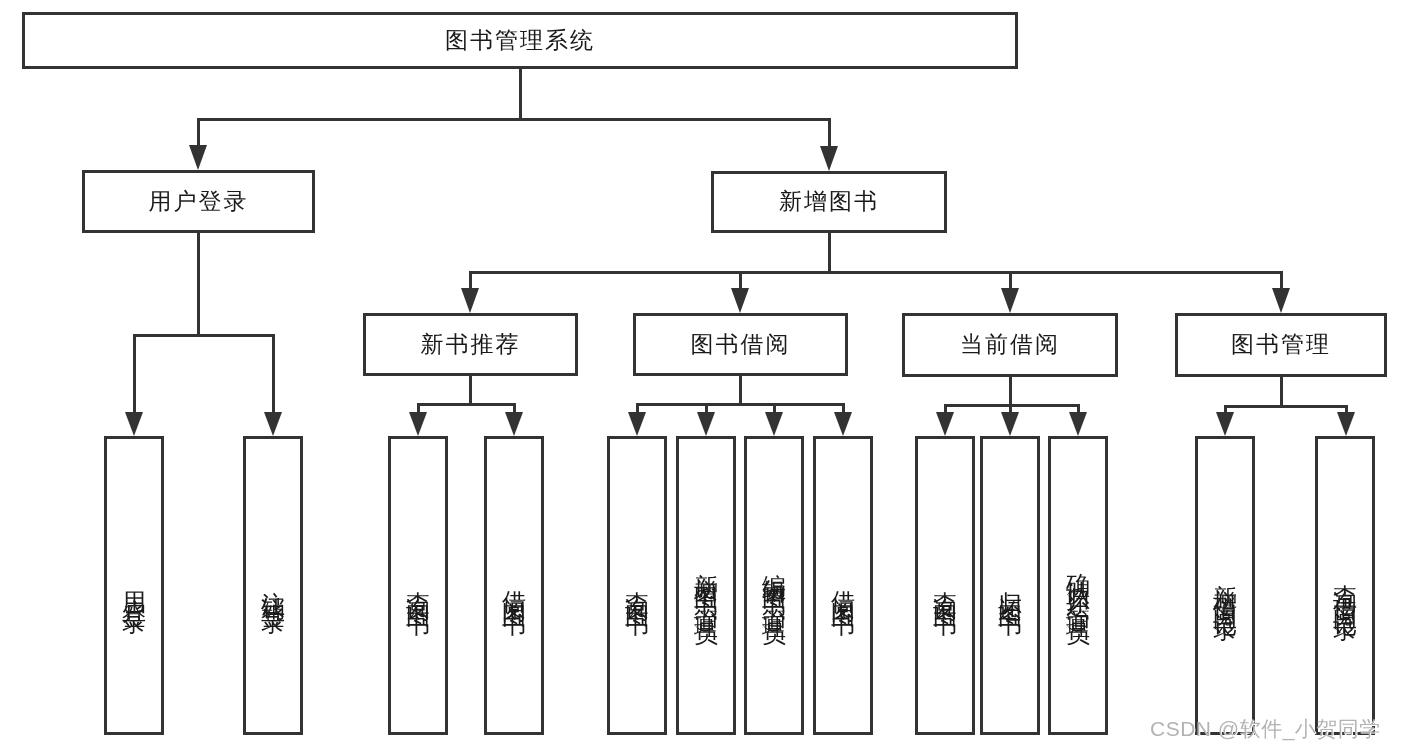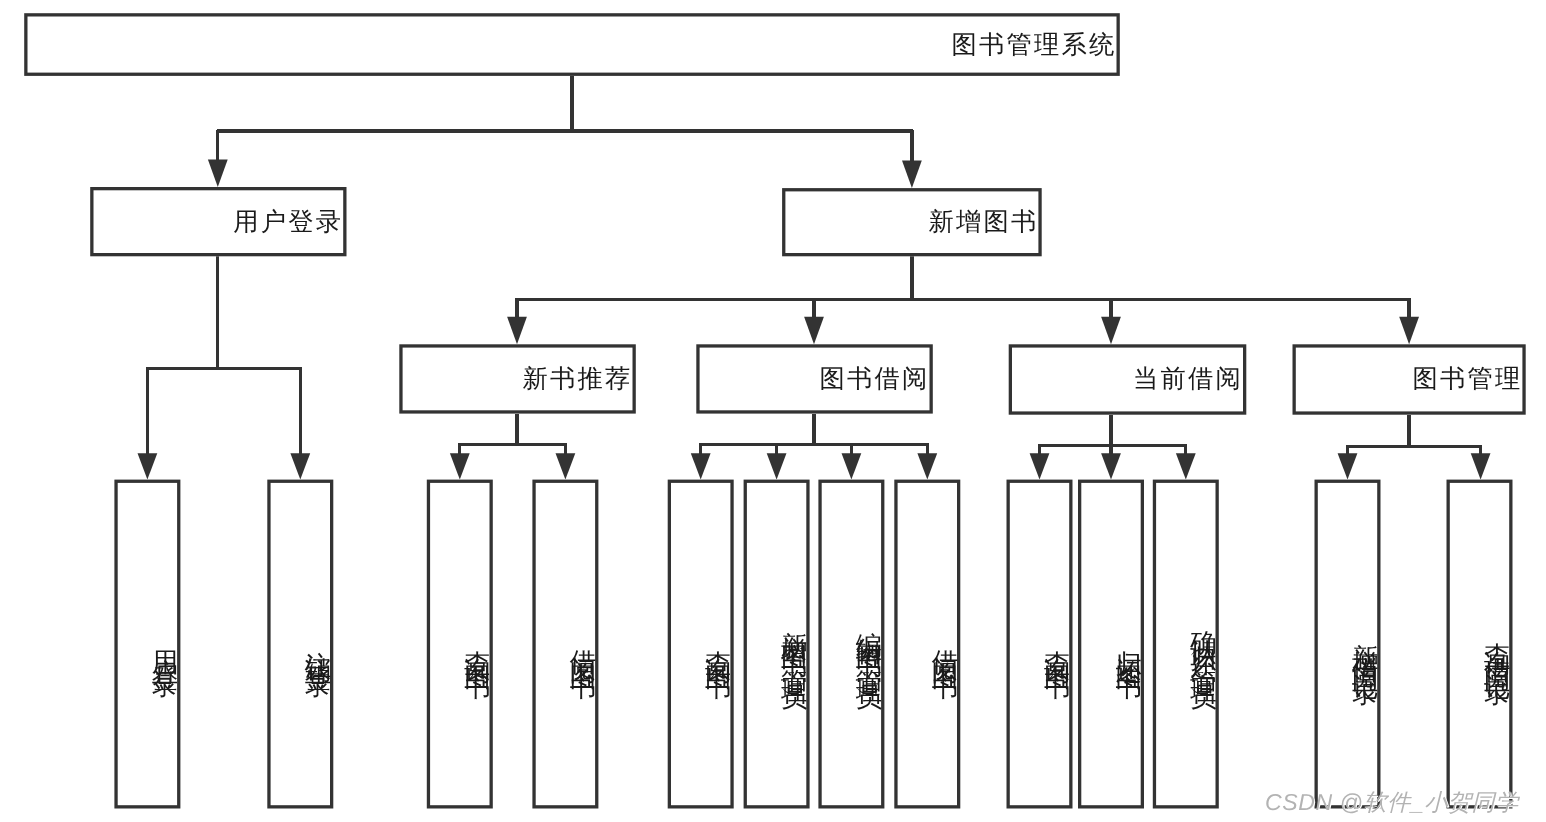--- a/index.html
+++ b/index.html
@@ -34,21 +34,21 @@
     fill: var(--line, #333333);
     stroke: none;
   }
   .node {
     position: absolute;
     box-sizing: border-box;
     border: 3px solid var(--line, #333333);
     background: #ffffff;
     display: flex;
     align-items: center;
-    justify-content: flex-end;
+    justify-content: center;
     text-align: center;
   }
   .node-h {
     font-size: 23px;
     letter-spacing: 2px;
     line-height: 1.2;
   }
   .node-v span {
     writing-mode: vertical-rl;
     text-orientation: mixed;
@@ -60,21 +60,20 @@
   .watermark {
     position: absolute;
     left: 1150px;
     top: 715px;
     font-size: 21px;
     color: var(--watermark, #b3b3b3);
     letter-spacing: 0.5px;
     white-space: nowrap;
     z-index: 5;
     text-shadow: 1px 1px 0 #ffffff;
-    font-style: italic;
   }
 </style>
 </head>
 <body>
 
 <div class="canvas">
 
   <svg class="connector-svg" width="1405" height="747" viewBox="0 0 1405 747" xmlns="http://www.w3.org/2000/svg">
     <g>
 
@@ -154,21 +153,21 @@
   <div class="node node-h" style="left:711px; top:171px; width:236px; height:62px;">
     <span>新增图书</span>
   </div>
 
   <div class="node node-h" style="left:633px; top:313px; width:215px; height:63px;">
     <span>图书借阅</span>
   </div>
   <div class="node node-h" style="left:363px; top:313px; width:215px; height:63px;">
     <span>新书推荐</span>
   </div>
-  <div class="node node-h" style="left:902px; top:313px; width:216px; height:64px;margin-left:15px;">
+  <div class="node node-h" style="left:902px; top:313px; width:216px; height:64px;">
     <span>当前借阅</span>
   </div>
   <div class="node node-h" style="left:1175px; top:313px; width:212px; height:64px;">
     <span>图书管理</span>
   </div>
 
   <div class="node node-v" style="left:104px; top:436px; width:60px; height:299px;">
     <span>用户登录</span>
   </div>
   <div class="node node-v" style="left:243px; top:436px; width:60px; height:299px;">

